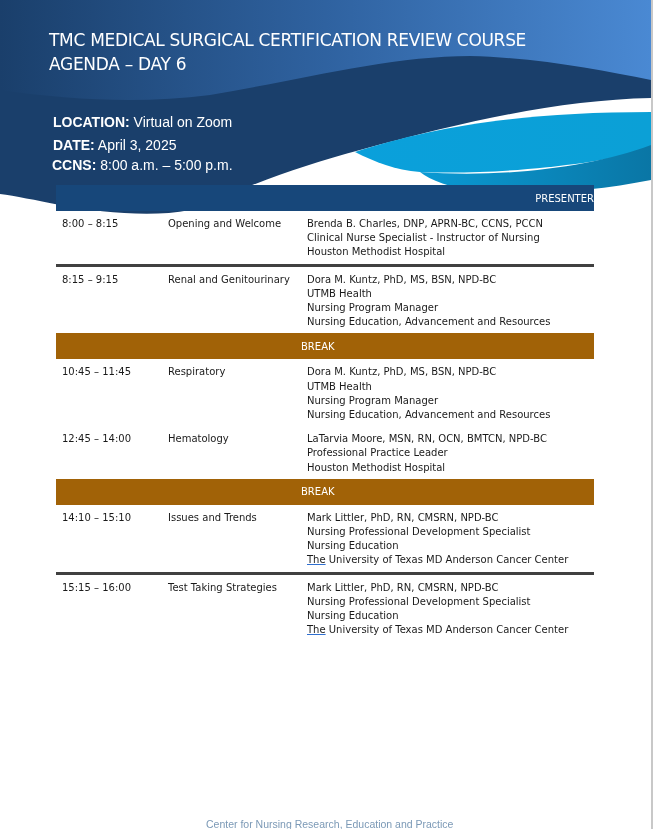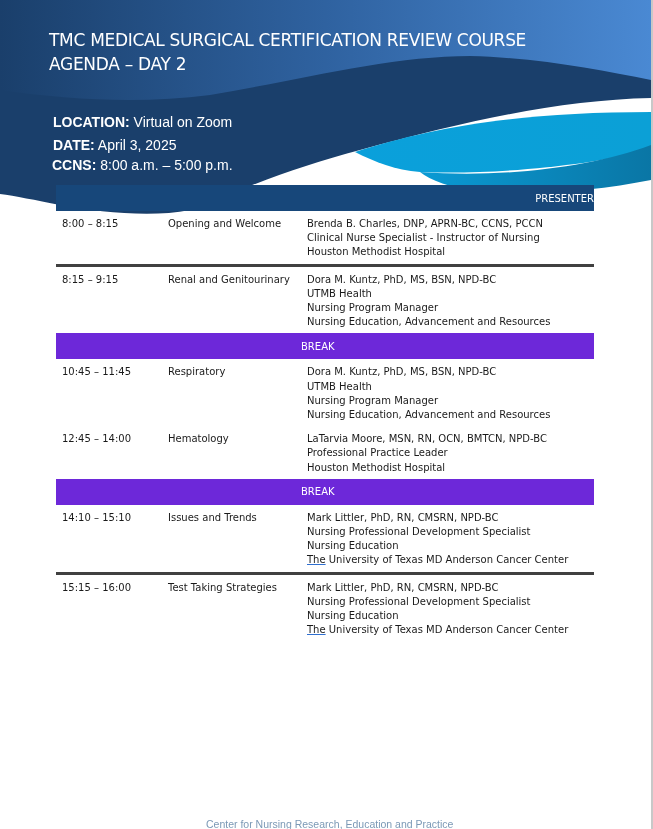--- a/index.html
+++ b/index.html
@@ -11,21 +11,21 @@
   .meta b { font-weight:bold; }
   .agenda { position:absolute; left:56px; top:185px; width:538px; border-collapse:collapse; font-family:"DejaVu Sans", sans-serif; font-size:10px; color:#1a1a1a; }
   .agenda td { vertical-align:top; padding:0; }
   .hdr-row { background:#17477a; height:26px; }
   .hdr-row td { color:#ffffff; font-size:10px; vertical-align:middle;text-align:right; }
   .row td { padding-top:6px; padding-bottom:4px; line-height:14.2px; }
   .row.bordered td { border-bottom:3px solid #404040; }
   .c-time { width:106px; padding-left:6px !important; }
   .c-topic { width:139px; }
   .c-pres { }
-  .break-row { background:#6d28d9; height:26px; }
+  .break-row { background:#a16207; height:26px; }
   .break-row td { color:#ffffff; text-align:center; vertical-align:middle; font-size:10px; }
   .ul-the { text-decoration:underline; text-decoration-color:#2f6fd0; }
   .footer { position:absolute; left:206px; top:818px; color:#7b99b6; font-size:10.5px; font-family:"Liberation Sans", sans-serif; }
 </style>
 </head>
 <body>
 
 <div class="page-edge"></div>
 
 <svg class="banner" viewBox="0 0 651 230" preserveAspectRatio="none">
@@ -50,21 +50,21 @@
 
   <path d="M0,0 L651,0 L651,80 C600,70 540,58 470,56 C390,56 300,80 210,95 C140,104 70,100 0,90 Z" fill="url(#gTop)"></path>
 
   <path d="M355,152 C430,128 520,112 651,112 L651,150 C590,165 500,175 420,172 C395,170 375,162 355,152 Z" fill="url(#gCyan)"></path>
 
   <path d="M420,172 C500,178 590,168 651,145 L651,180 C600,190 540,196 480,192 C450,188 430,180 420,172 Z" fill="url(#gTeal)"></path>
 </svg>
 
 <div class="title">
   <div>TMC MEDICAL SURGICAL CERTIFICATION REVIEW COURSE</div>
-  <div>AGENDA – DAY 2</div>
+  <div>AGENDA – DAY 6</div>
 </div>
 
 <div class="meta" style="top:114px;"><b>LOCATION:</b><span> Virtual on Zoom</span></div>
 <div class="meta" style="top:137px;"><b>DATE:</b><span> April 3, 2025</span></div>
 <div class="meta" style="top:157px;left:52px;"><b>CCNS:</b><span> 8:00 a.m. – 5:00 p.m.</span></div>
 
 <table class="agenda">
   <tbody id="agenda-body">
     <tr class="hdr-row">
       <td class="c-time"></td>

